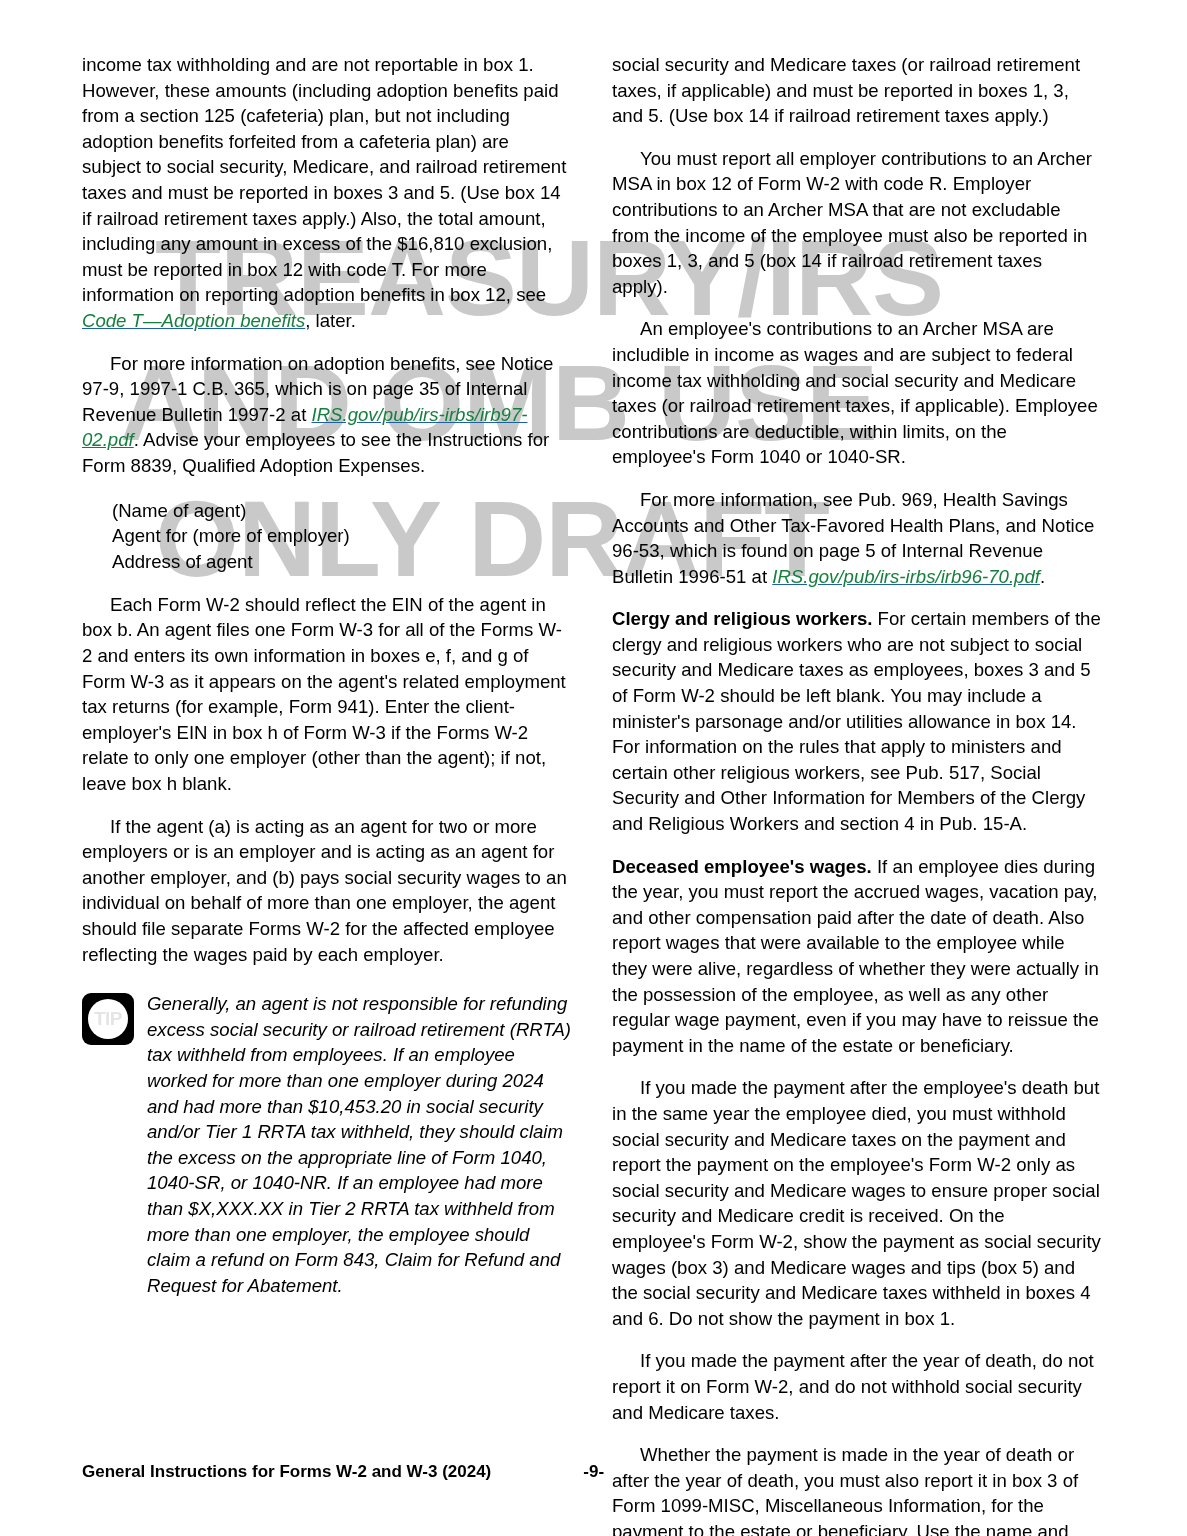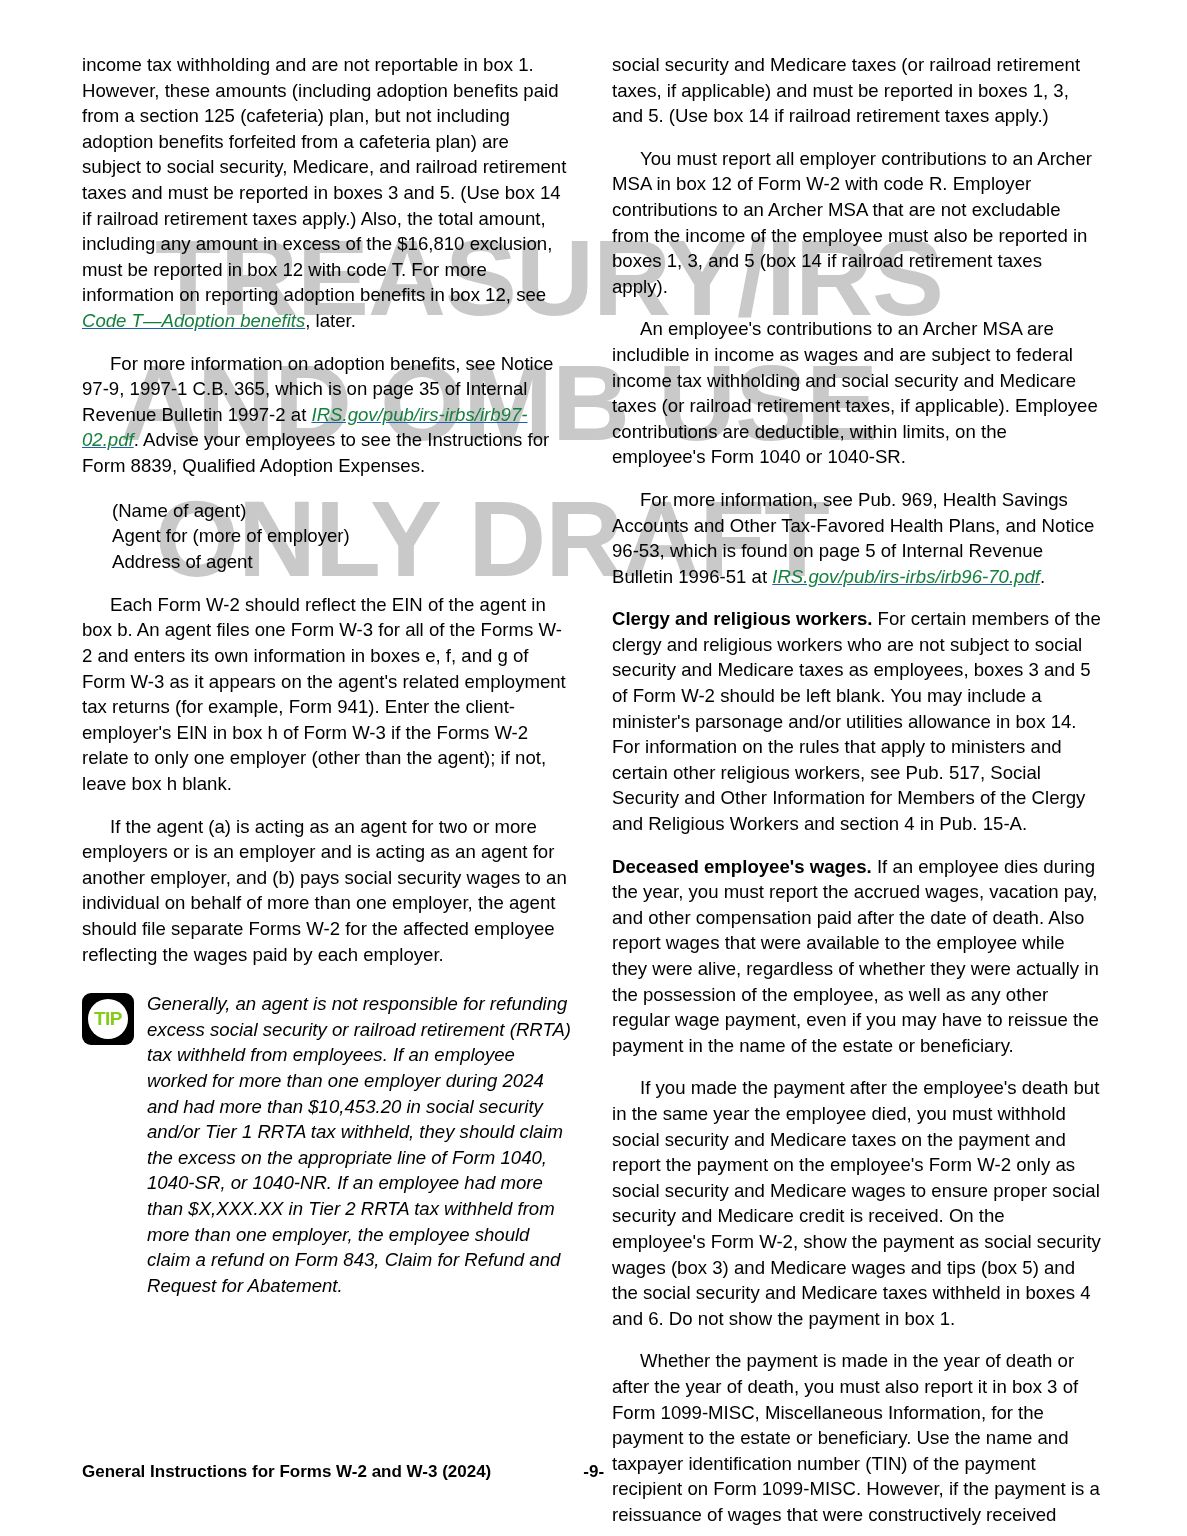--- a/index.html
+++ b/index.html
@@ -112,21 +112,21 @@
     position: absolute;
     left: 0; top: 0;
     width: 52px; height: 52px;
     display: flex;
     align-items: center;
     justify-content: center;
     font-family: "Liberation Sans", sans-serif;
     font-weight: bold;
     font-style: normal;
     font-size: 19px;
-    color: #84cc16;
+    color: #e5e5e5;
     letter-spacing: -0.5px;
   }
   .tip-body { overflow: hidden; }
 
   
   #footer {
     position: absolute;
     left: 82px;
     top: 1462px;
     width: 1020px;
@@ -191,20 +191,21 @@
       <p class="para indent gap">An employee's contributions to an Archer MSA are includible in income as wages and are subject to federal income tax withholding and social security and Medicare taxes (or railroad retirement taxes, if applicable). Employee contributions are deductible, within limits, on the employee's Form 1040 or 1040-SR.</p>
 
       <p class="para indent gap"><span>For more information, see Pub. 969, Health Savings Accounts and Other Tax-Favored Health Plans, and Notice 96-53, which is found on page 5 of Internal Revenue Bulletin 1996-51 at </span><a class="doclink" href="#">IRS.gov/pub/irs-irbs/irb96-70.pdf</a><span>.</span></p>
 
       <p class="para gap"><span class="runin">Clergy and religious workers.</span><span> For certain members of the clergy and religious workers who are not subject to social security and Medicare taxes as employees, boxes 3 and 5 of Form W-2 should be left blank. You may include a minister's parsonage and/or utilities allowance in box 14. For information on the rules that apply to ministers and certain other religious workers, see Pub. 517, Social Security and Other Information for Members of the Clergy and Religious Workers and section 4 in Pub. 15-A.</span></p>
 
       <p class="para gap"><span class="runin">Deceased employee's wages.</span><span> If an employee dies during the year, you must report the accrued wages, vacation pay, and other compensation paid after the date of death. Also report wages that were available to the employee while they were alive, regardless of whether they were actually in the possession of the employee, as well as any other regular wage payment, even if you may have to reissue the payment in the name of the estate or beneficiary.</span></p>
 
       <p class="para indent gap">If you made the payment after the employee's death but in the same year the employee died, you must withhold social security and Medicare taxes on the payment and report the payment on the employee's Form W-2 only as social security and Medicare wages to ensure proper social security and Medicare credit is received. On the employee's Form W-2, show the payment as social security wages (box 3) and Medicare wages and tips (box 5) and the social security and Medicare taxes withheld in boxes 4 and 6. Do not show the payment in box 1.</p>
 
+      <p class="para indent gap">If you made the payment after the year of death, do not report it on Form W-2, and do not withhold social security and Medicare taxes.</p>
 
       <p class="para indent gap">Whether the payment is made in the year of death or after the year of death, you must also report it in box 3 of Form 1099-MISC, Miscellaneous Information, for the payment to the estate or beneficiary. Use the name and taxpayer identification number (TIN) of the payment recipient on Form 1099-MISC. However, if the payment is a reissuance of wages that were constructively received</p>
 
     </div>
   </div>
 
   <div id="footer">
     <span class="foot-title">General Instructions for Forms W-2 and W-3 (2024)</span>
     <span class="foot-page">-9-</span>
   </div>

